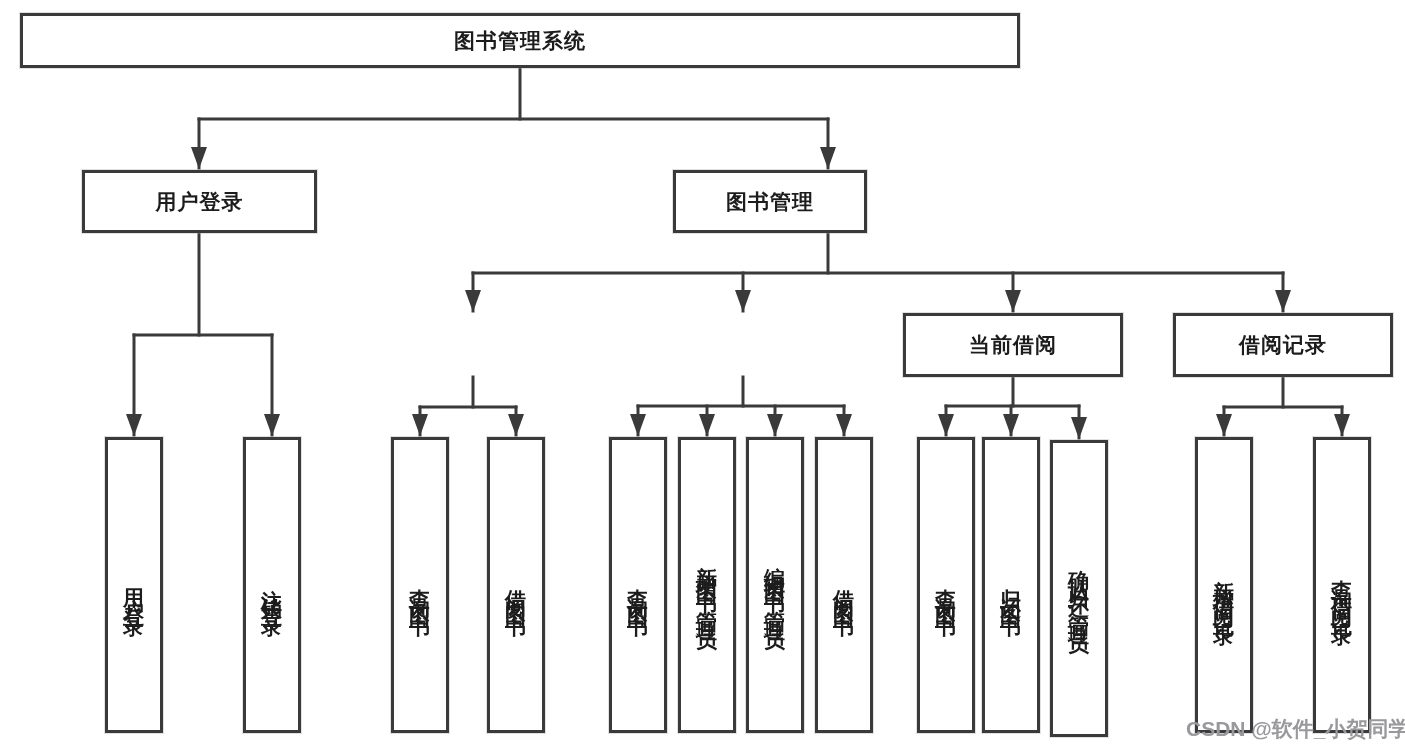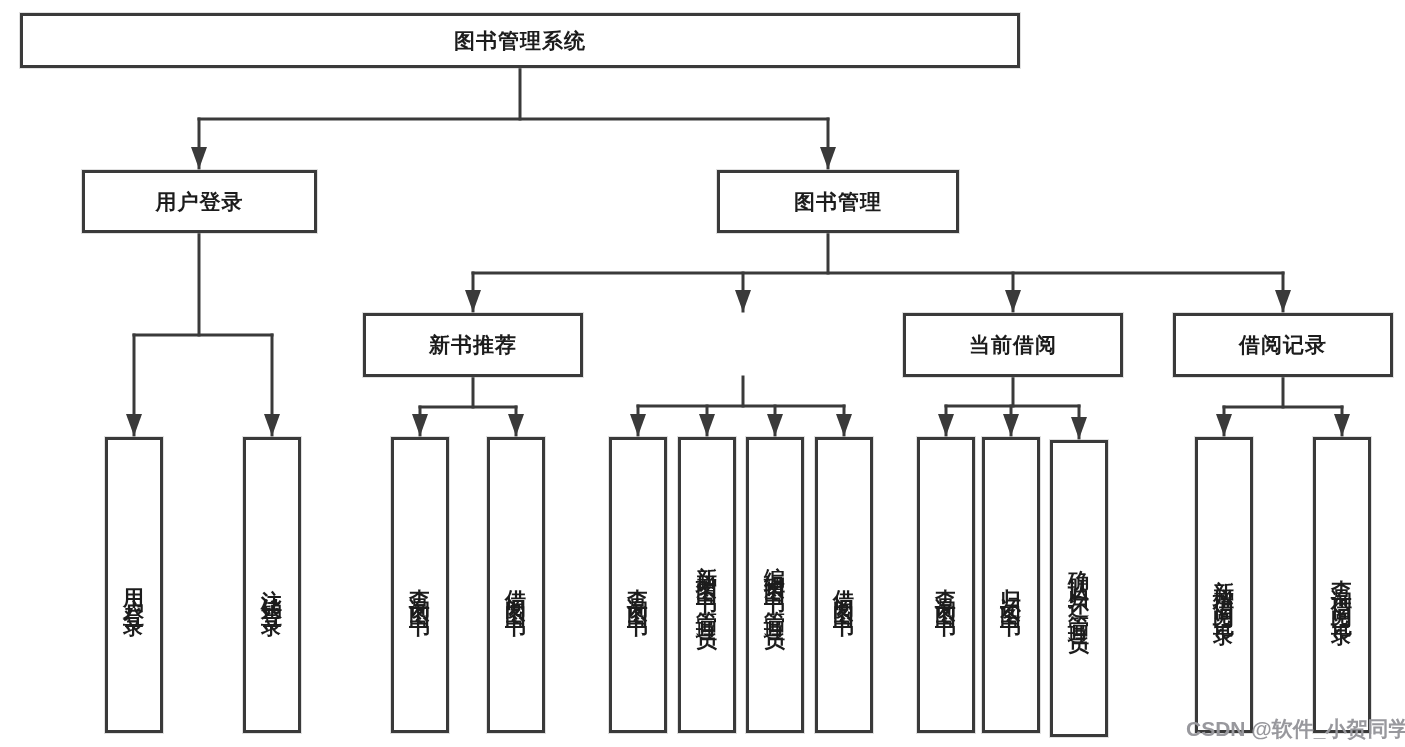--- a/index.html
+++ b/index.html
@@ -39,21 +39,21 @@
     writing-mode: vertical-rl;
     text-orientation: mixed;
     font-size: 21px;
     letter-spacing: 9px;
     line-height: 1;
     margin-bottom: -9px;
     white-space: nowrap;
   }
   .root   { left: 20px;  top: 13px;  width: 1000px; height: 55px; }
   .lvl2a  { left: 82px;  top: 170px; width: 235px;  height: 63px; }
-  .lvl2b  { left: 717px; top: 170px; width: 242px;  height: 63px; }
+  .lvl2b  { left: 673px; top: 170px; width: 194px;  height: 63px; }
   .lvl3   { top: 313px; width: 220px; height: 64px; }
   .leaf   { top: 437px; width: 58px; height: 296px; }
   .watermark {
     position: absolute;
     left: 1186px;
     top: 715px;
     font-size: 21px;
     color: #98989d;
     letter-spacing: 0px;
     white-space: nowrap;
@@ -119,23 +119,20 @@
     <span class="hlabel">图书管理系统</span>
   </div>
 
   <div class="node lvl2a">
     <span class="hlabel">用户登录</span>
   </div>
   <div class="node lvl2b">
     <span class="hlabel">图书管理</span>
   </div>
 
-  <div class="node lvl3" style="left:363px">
-    <span class="hlabel">新书推荐</span>
-  </div>
   <div class="node lvl3" style="left:903px">
     <span class="hlabel">当前借阅</span>
   </div>
   <div class="node lvl3" style="left:1173px">
     <span class="hlabel">借阅记录</span>
   </div>
 
   <div class="node leaf" style="left:105px">
     <span class="vtext">用户登录</span>
   </div>

